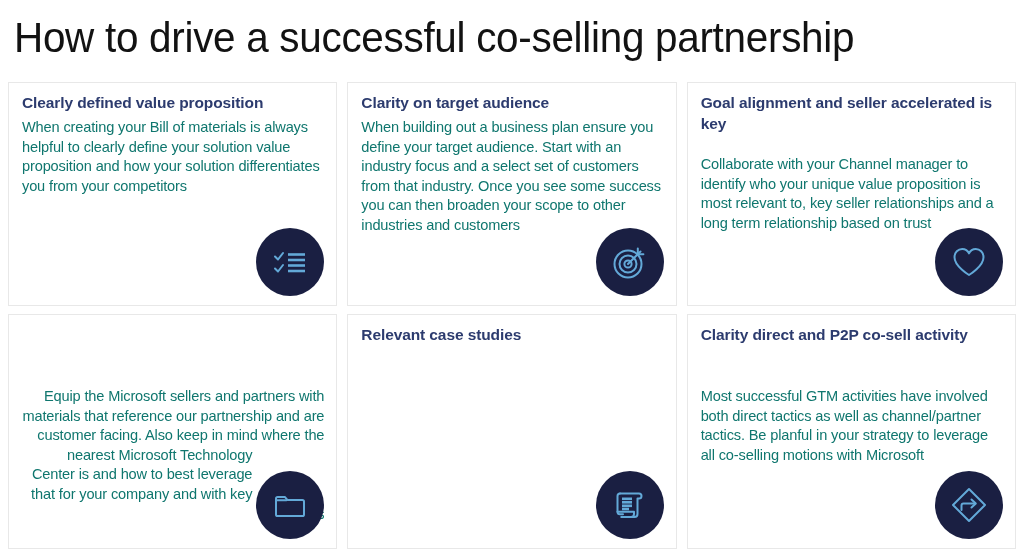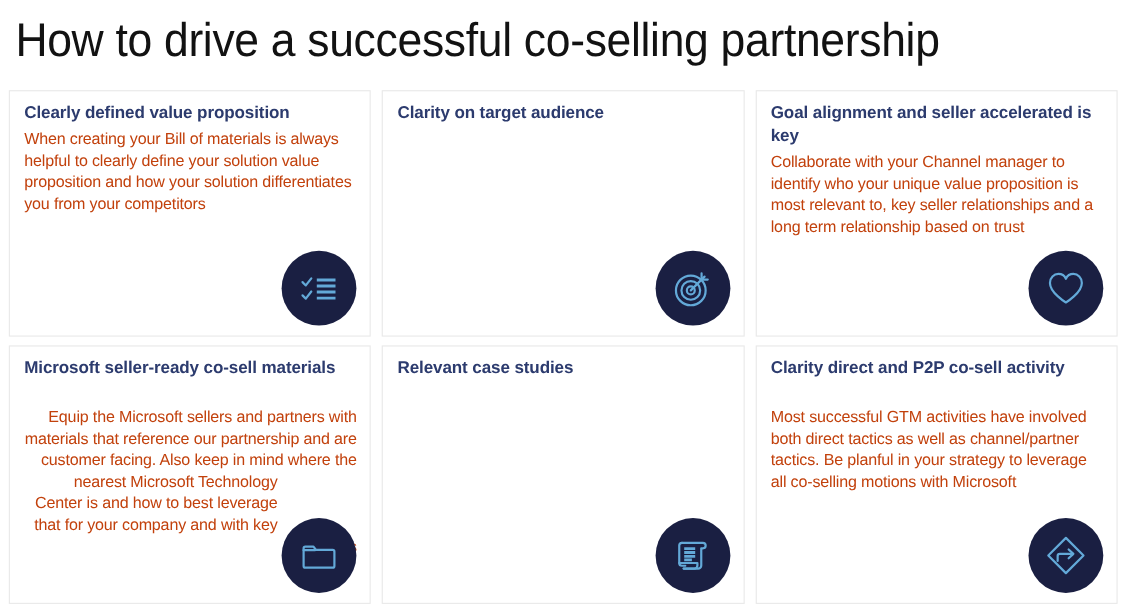--- a/index.html
+++ b/index.html
@@ -69,26 +69,26 @@
     color: #2c3b6e;
     letter-spacing: -0.1px;
   }
 
   .card-body {
     position: absolute;
     left: 13px;
     right: 12px;
     font-size: 14.6px;
     line-height: 19.6px;
-    color: #c2410c;
+    color: #0f766e;
     letter-spacing: -0.15px;
   }
 
   .card.one-line-title .card-body { top: 35px; }
-  .card.two-line-title .card-body { top: 56px; }
+  .card.two-line-title .card-body { top: 72px; }
 
   
   .card-body.wrap-icon { text-align: right; }
   .card-body.wrap-icon .icon-float {
     float: right;
     width: 72px;
     height: 110px;
     shape-outside: inset(60px 0 0 0);
   }
 
@@ -141,20 +141,21 @@
             <path class="icon-dash" d="M16 16 H33"></path>
             <path class="icon-dash" d="M16 21.5 H33"></path>
             <path class="icon-dash" d="M16 27 H33"></path>
           </svg>
         </span>
       </div>
     </div>
 
     <div class="card one-line-title">
       <div class="card-title">Clarity on target audience</div>
+      <div class="card-body">When building out a business plan ensure you define your target audience. Start with an industry focus and a select set of customers from that industry. Once you see some success you can then broaden your scope to other industries and customers</div>
       <div class="icon-badge">
         <span>
           <svg width="36" height="36" viewBox="0 0 36 36">
             <circle class="icon-stroke" cx="16" cy="20" r="13.5"></circle>
             <circle class="icon-stroke" cx="16" cy="20" r="8.5"></circle>
             <circle class="icon-stroke" cx="16" cy="20" r="3.6"></circle>
             <path class="icon-stroke" d="M16 20 L28.5 7.5"></path>
             <path class="icon-stroke" d="M25.8 4.6 L25.8 10.2 L31.4 10.2"></path>
           </svg>
         </span>
@@ -167,21 +168,20 @@
       <div class="icon-badge">
         <span>
           <svg width="36" height="36" viewBox="0 0 36 36">
             <path class="icon-stroke" d="M18 31 C18 31 3.5 22.2 3.5 13.2 C3.5 8.4 7.1 5 11.2 5 C14.2 5 16.8 6.8 18 9.4 C19.2 6.8 21.8 5 24.8 5 C28.9 5 32.5 8.4 32.5 13.2 C32.5 22.2 18 31 18 31 Z"></path>
           </svg>
         </span>
       </div>
     </div>
 
     <div class="card two-line-title">
-      <div class="card-title">Microsoft seller-ready co-sell materials</div>
       <div class="card-body wrap-icon">
         <span class="icon-float"></span><span>Equip the Microsoft sellers and partners with materials that reference our partnership and are customer facing. Also keep in mind where the nearest Microsoft Technology Center is and how to best leverage that for your company and with key customers</span>
       </div>
       <div class="icon-badge">
         <span>
           <svg width="36" height="36" viewBox="0 0 36 36">
             <path class="icon-stroke" d="M4 27.5 V11.5 C4 10.6 4.7 9.9 5.6 9.9 H12.8 L15.4 12.9 H30.4 C31.3 12.9 32 13.6 32 14.5 V27.5 C32 28.4 31.3 29.1 30.4 29.1 H5.6 C4.7 29.1 4 28.4 4 27.5 Z"></path>
             <path class="icon-stroke" d="M4 13.2 H14.4"></path>
           </svg>
         </span>

